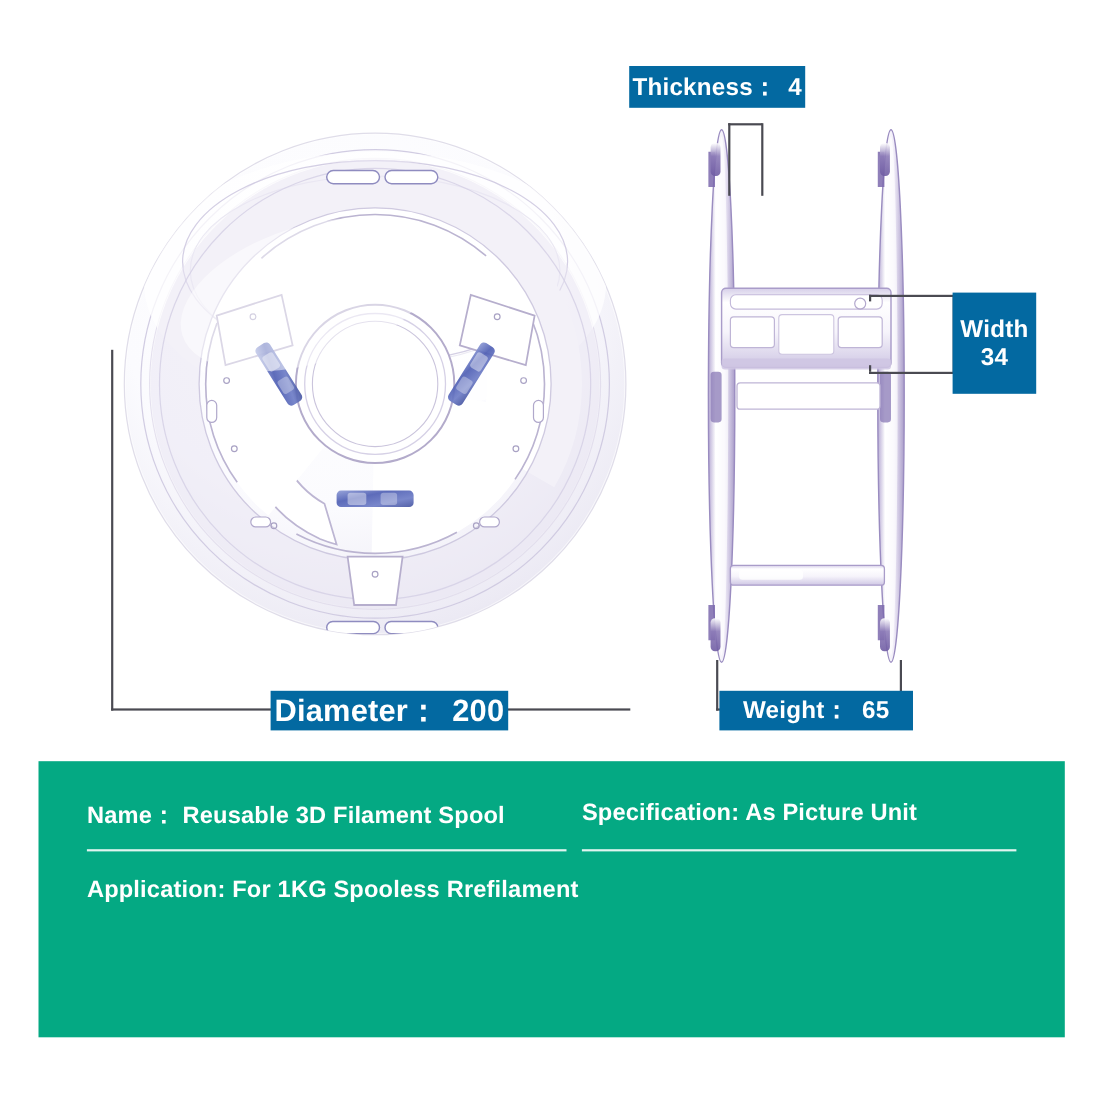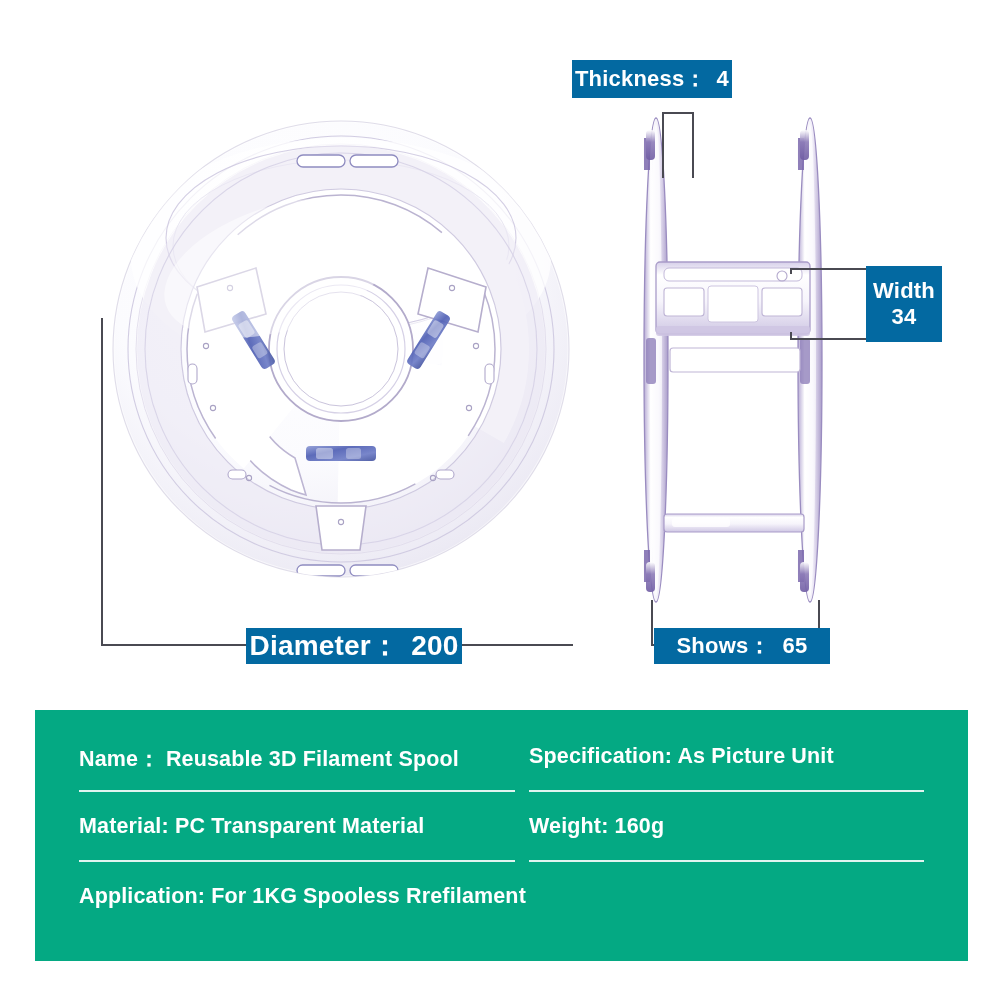--- a/index.html
+++ b/index.html
@@ -30,21 +30,21 @@
     position:absolute;
     left:96px; top:62px;
     font-size:25px;
     color:#1b1b1b;
     font-weight:500;
     letter-spacing:.5px;
     z-index:30;
   }
 
   #badge-thickness { left:572px; top:60px; width:160px; height:38px; font-size:22px; }
-  #badge-width { left:866px; top:266px; width:76px; height:76px; flex-direction:column; font-size:22px; line-height:1.18; }
+  #badge-width { left:866px; top:266px; width:76px; height:92px; flex-direction:column; font-size:22px; line-height:1.18; }
   #badge-diameter { left:246px; top:628px; width:216px; height:36px; font-size:28px; }
   #badge-length { left:654px; top:628px; width:176px; height:36px; font-size:22px; }
 
   
   .dim { position:absolute; background:#4a4a52; z-index:20; }
   .dimv { width:1.6px; }
   .dimh { height:1.6px; }
 
   
   #dim-dia-v { left:101px; top:318px; height:328px; }
@@ -79,21 +79,21 @@
   #side-view {
     position:absolute;
     left:630px; top:110px;
     width:210px; height:500px;
     z-index:10;
   }
 
   
   #info-panel {
     position:absolute;
-    left:35px; top:710px;
+    left:35px; top:692px;
     width:933px; height:251px;
     background:#04a983;
     z-index:25;
     padding:26px 44px 0 44px;
   }
   .info-row {
     display:flex;
     align-items:flex-start;
     height:70px;
   }
@@ -405,48 +405,38 @@
     <span>34</span>
   </div>
 
   <div class="badge" id="badge-diameter">
     <span>Diameter：</span>
     <span style="width:12px"></span>
     <span>200</span>
   </div>
 
   <div class="badge" id="badge-length">
-    <span>Shows：</span>
+    <span>Weight：</span>
     <span style="width:12px"></span>
     <span>65</span>
   </div>
 
   <div id="info-panel">
 
     <div class="info-row">
       <div class="info-cell left">
         <span>Name： Reusable 3D Filament Spool</span>
         <span class="rule"></span>
       </div>
       <div class="info-cell right">
         <span>Specification: As Picture Unit</span>
         <span class="rule"></span>
       </div>
     </div>
 
-    <div class="info-row">
-      <div class="info-cell left">
-        <span>Material: PC Transparent Material</span>
-        <span class="rule"></span>
-      </div>
-      <div class="info-cell right">
-        <span>Weight: 160g</span>
-        <span class="rule"></span>
-      </div>
-    </div>
 
     <div class="info-row last">
       <div class="info-cell full">
         <span>Application: For 1KG Spooless Rrefilament</span>
       </div>
     </div>
 
   </div>
 
 </div>

